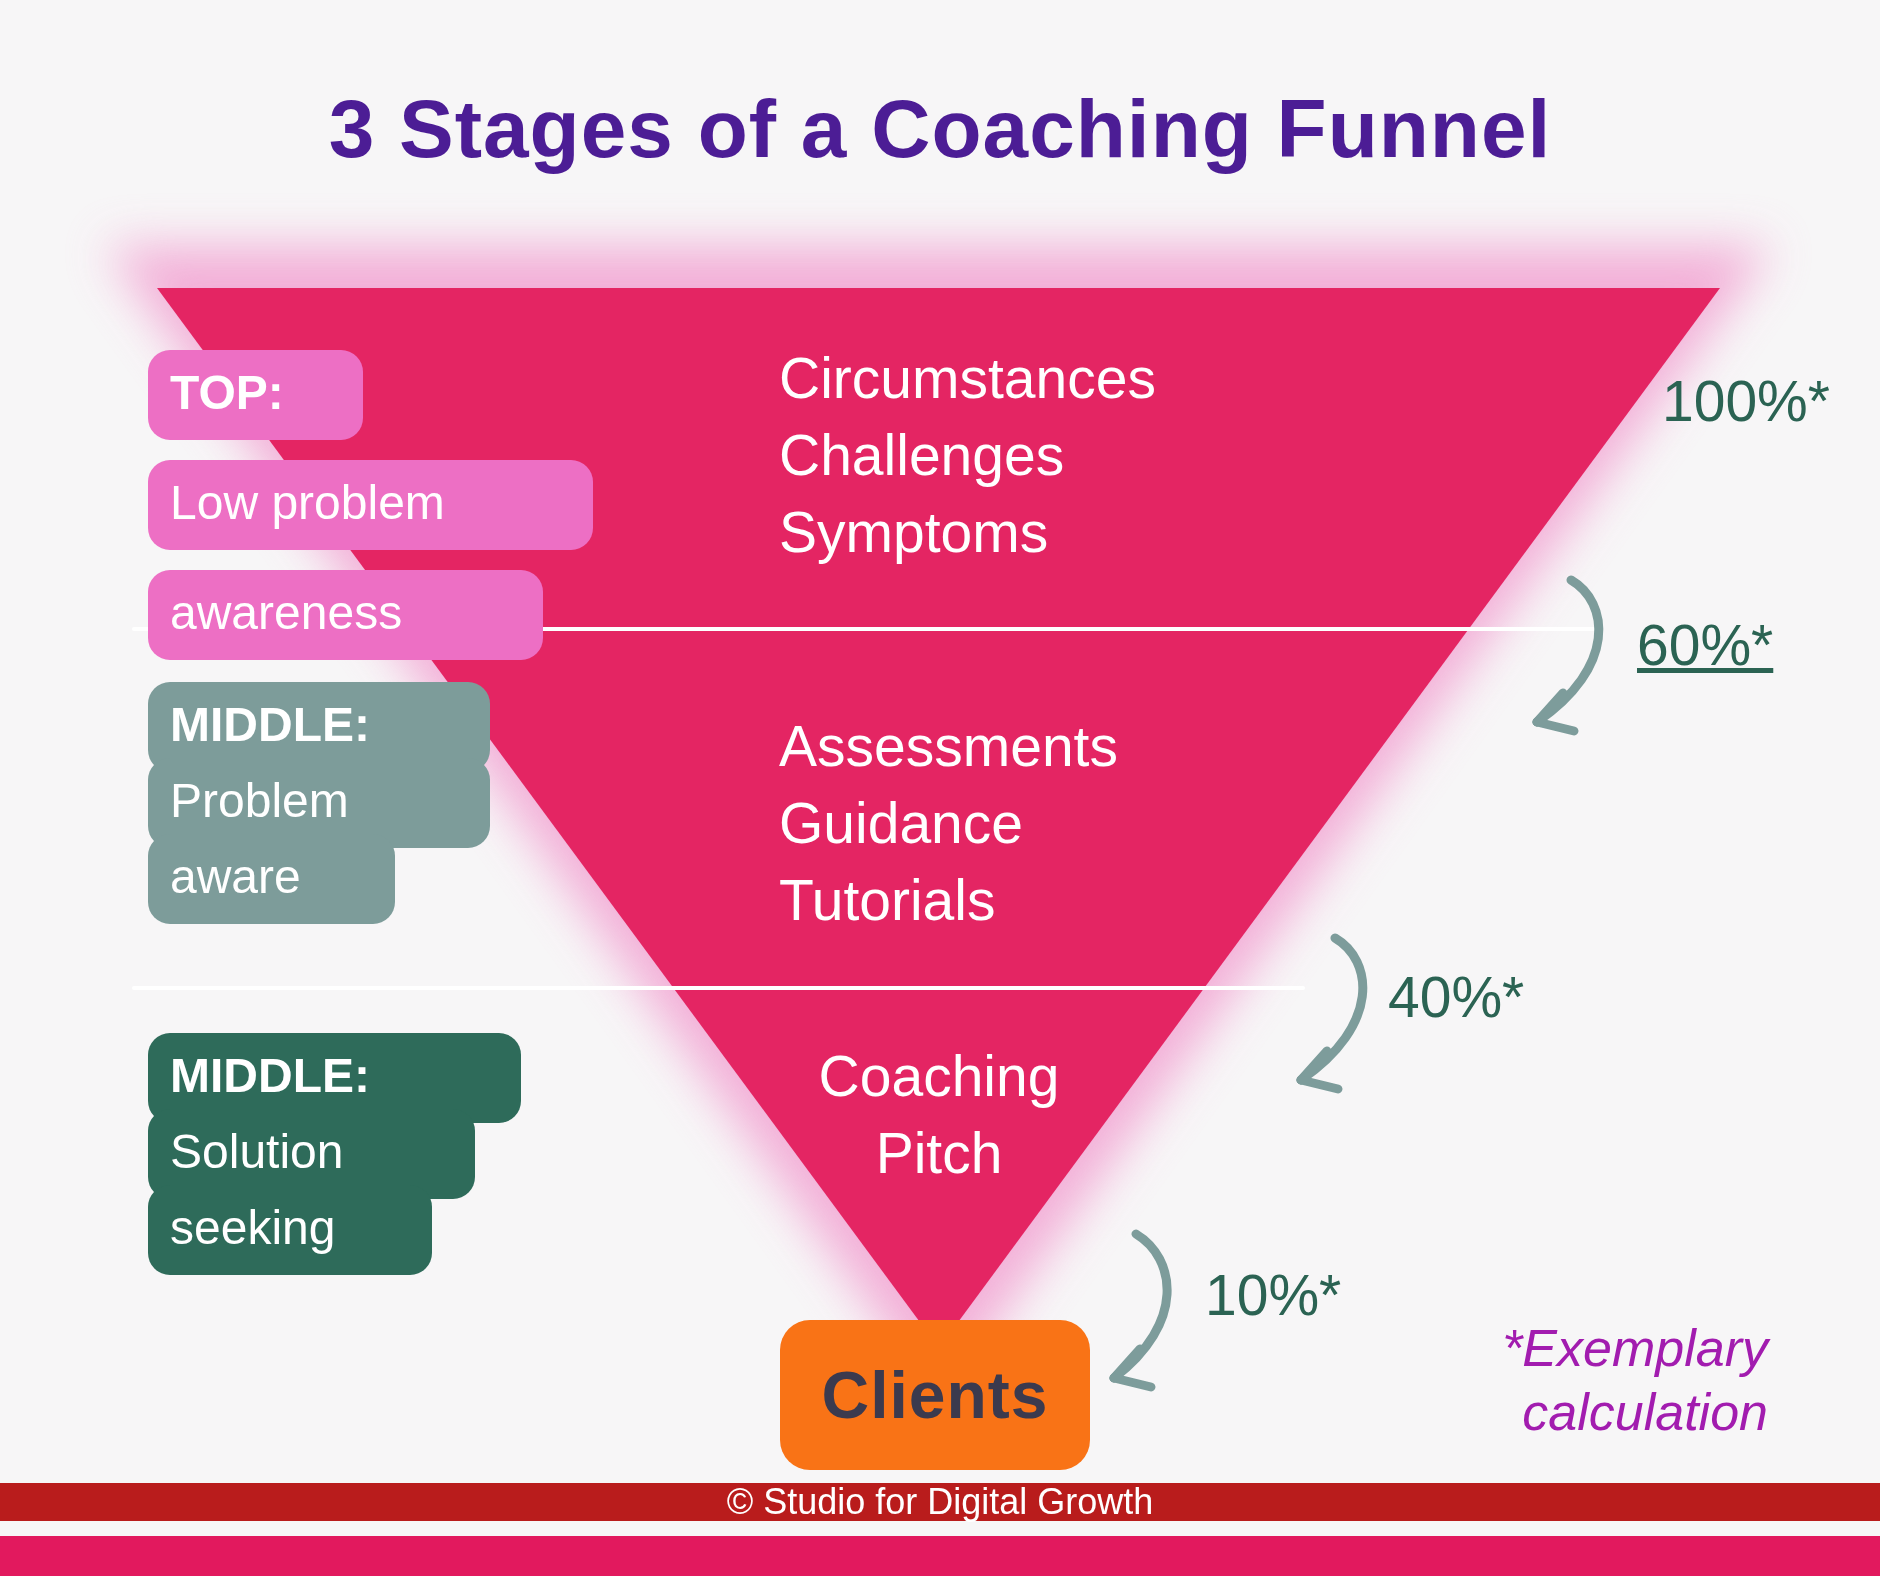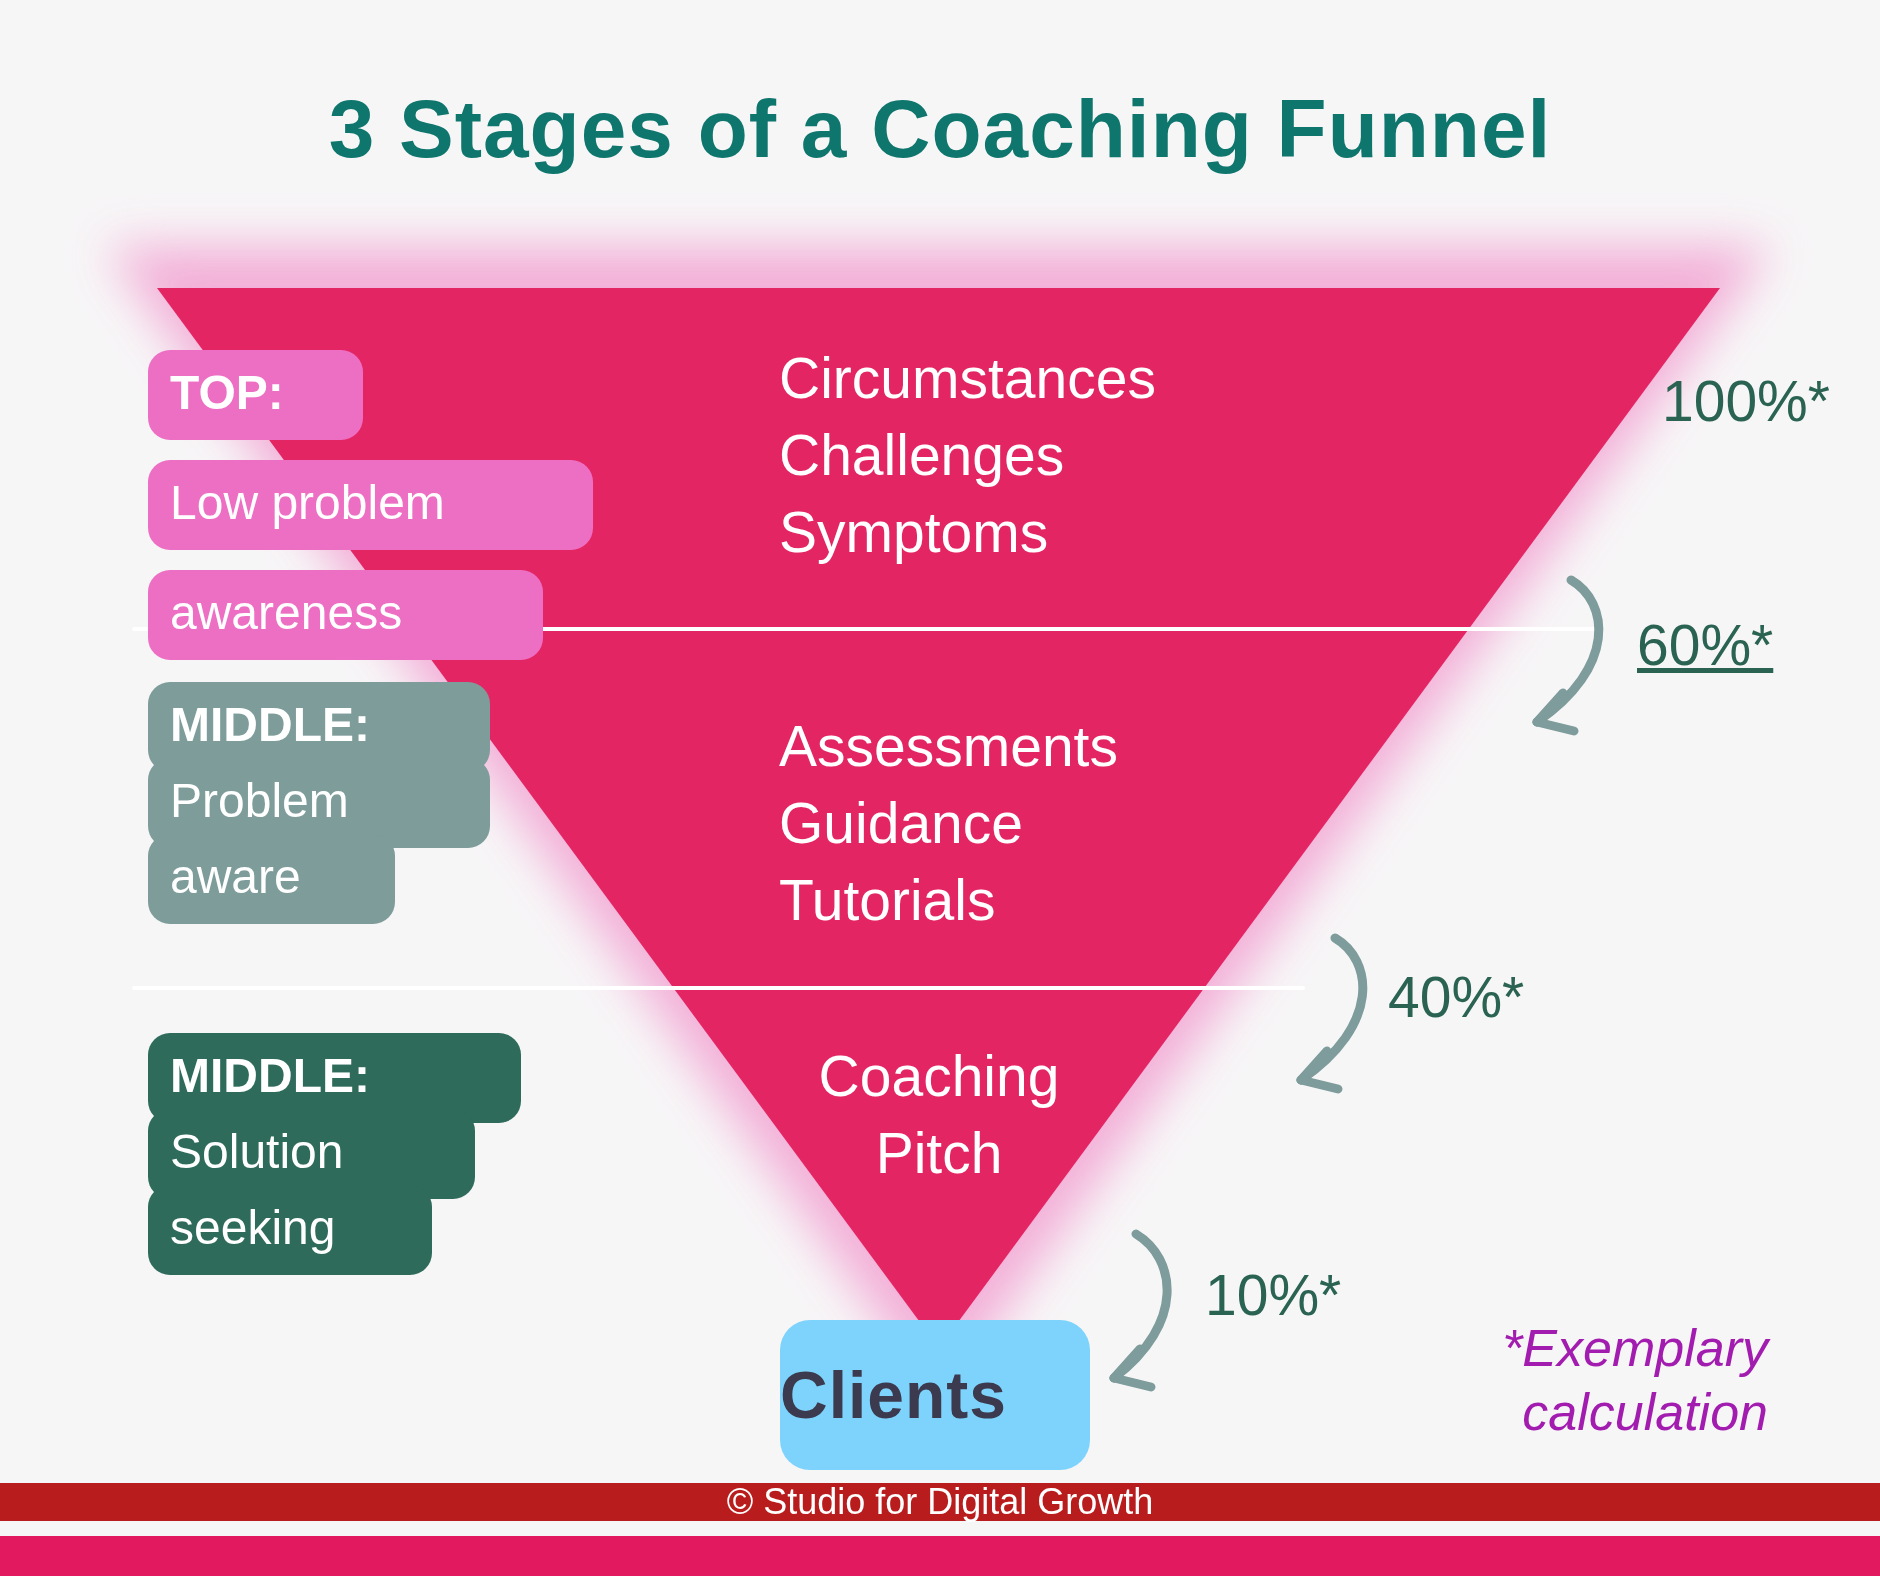--- a/index.html
+++ b/index.html
@@ -16,21 +16,21 @@
   }
 
   
   .title {
     position: absolute;
     left: 0; right: 0; top: 82px;
     text-align: center;
     font-size: 82px;
     font-weight: bold;
     letter-spacing: 1px;
-    color: #0f766e;
+    color: #4c1d95;
   }
 
   
   .glow-wrap {
     position: absolute; inset: 0;
     filter: blur(24px);
     opacity: 0.85;
   }
   .glow-tri {
     position: absolute; inset: 0;
@@ -110,23 +110,23 @@
   }
   .arrow-60 { left: 1515px; top: 572px; }
   .arrow-40 { left: 1279px; top: 930px; }
   .arrow-10 { left: 1092px; top: 1228px; }
 
   
   .clients-box {
     position: absolute;
     left: 780px; top: 1320px;
     width: 310px; height: 150px;
-    background: #7dd3fc;
+    background: #f97316;
     border-radius: 30px;
-    display: flex; align-items: center; justify-content: flex-start;
+    display: flex; align-items: center; justify-content: center;
   }
   .clients-label {
     font-size: 66px;
     font-weight: bold;
     color: #3b3a4e;
     letter-spacing: 1px;
   }
 
   
   .footnote {

